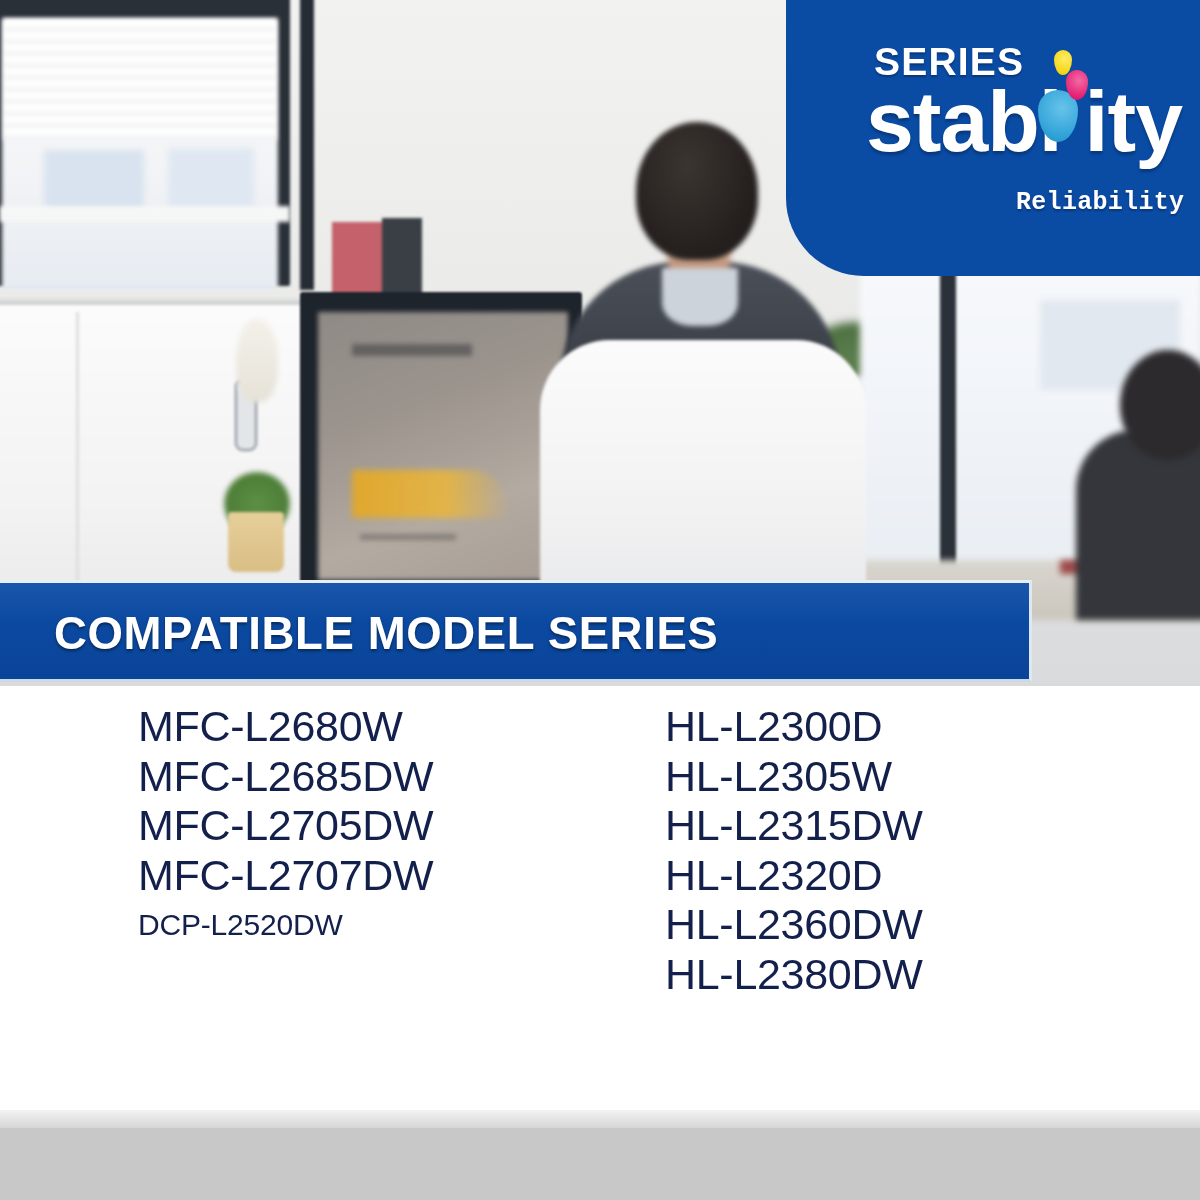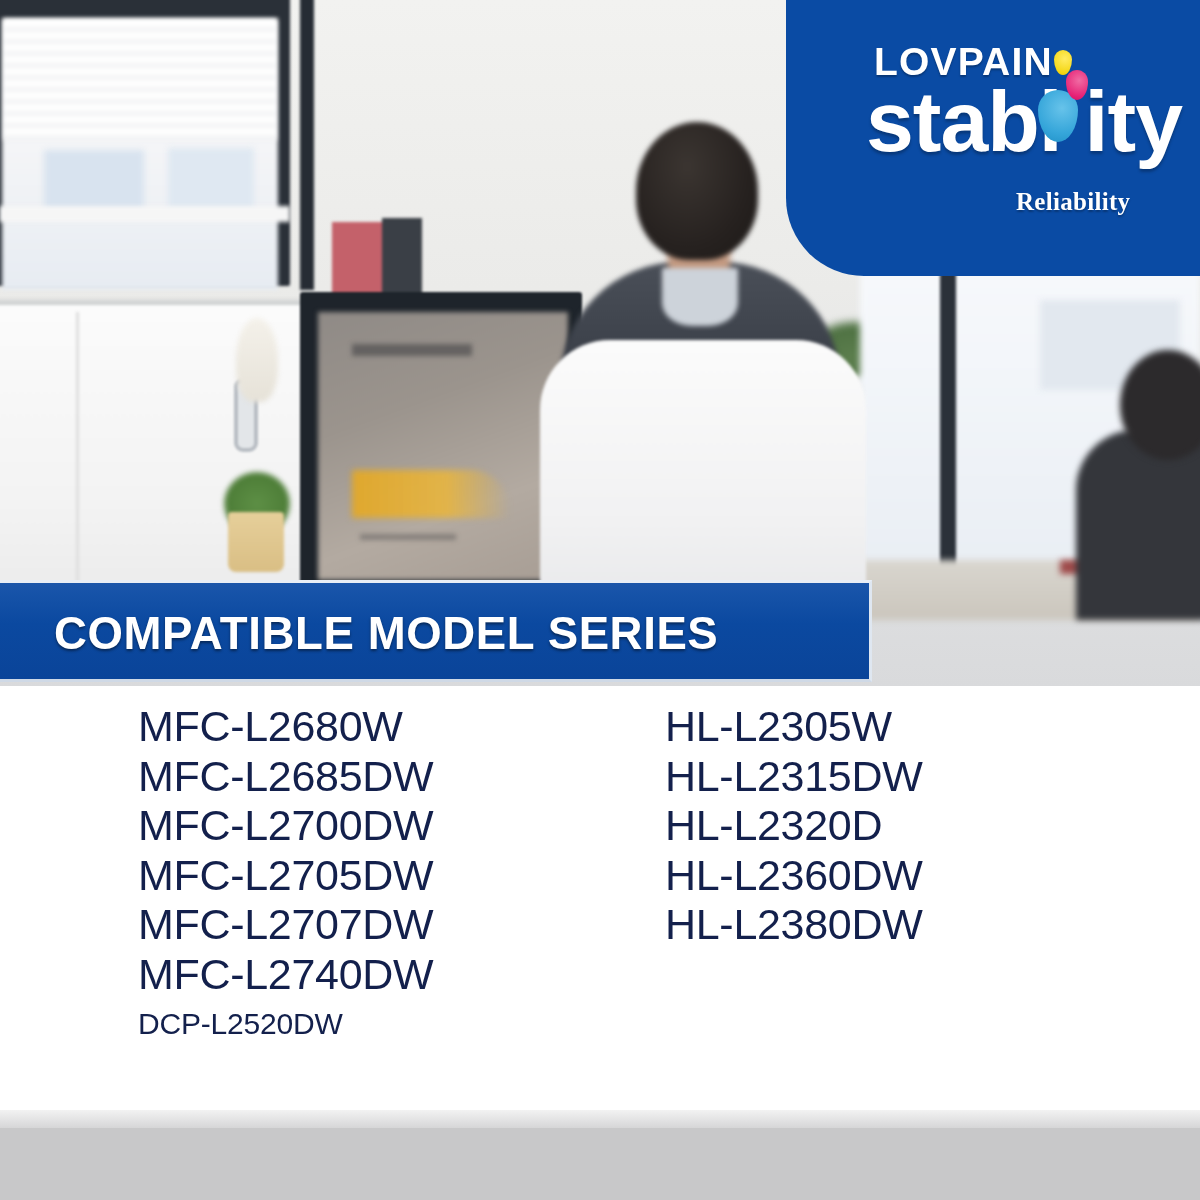--- a/index.html
+++ b/index.html
@@ -337,21 +337,21 @@
     font-family: "Liberation Sans", sans-serif;
   }
   .logo-reliability {
     position: absolute;
     left: 230px; top: 188px;
     font-size: 25px;
     font-weight: bold;
     color: #ffffff;
     letter-spacing: .3px;
     text-shadow: 0 2px 2px rgba(0,0,0,.28);
-    font-family: Liberation Serif, serif;
+    font-family: Liberation Mono, monospace;
   }
   
   .drops {
     position: absolute;
     left: 250px; top: 44px;
     width: 68px; height: 96px;
   }
   .drop {
     position: absolute;
     border-radius: 50% 50% 50% 50% / 62% 62% 38% 38%;
@@ -370,21 +370,21 @@
   .drop-yellow {
     left: 18px; top: 6px;
     width: 18px; height: 25px;
     background: radial-gradient(circle at 40% 65%, #ffec63 0%, #f5d716 70%, #e6c400 100%);
   }
 
   
   .banner {
     position: absolute;
     left: 0; top: 580px;
-    width: 872px;
+    width: 1032px;
     height: 102px;
     background: linear-gradient(180deg,#1a56ab 0%, #0b49a0 42%, #0a4499 100%);
     border-top: 3px solid #e8eef6;
     border-right: 3px solid #dfe7f1;
     border-bottom: 3px solid #cfd9e6;
     box-sizing: border-box;
   }
   .banner-title {
     position: absolute;
     left: 54px; top: 22px;
@@ -484,49 +484,48 @@
     <div class="person2-head"></div>
 
     <div class="shoulders"></div>
     <div class="neck"></div>
     <div class="collar"></div>
     <div class="head"></div>
     <div class="chair"></div>
   </div>
 
   <div class="logo-panel">
-    <div class="logo-lovpain">LOVPAIN</div>
+    <div class="logo-lovpain">SERIES</div>
 
     <div class="logo-stability">stabi  ity</div>
 
     <div class="drops">
       <div class="drop drop-cyan"></div>
       <div class="drop drop-magenta"></div>
       <div class="drop drop-yellow"></div>
     </div>
 
     <div class="logo-reliability">Reliability</div>
   </div>
 
   <div class="banner">
     <div class="banner-title">COMPATIBLE MODEL SERIES</div>
   </div>
 
   <div class="models">
     <div class="col col-left">
       <div class="model-item">MFC-L2680W</div>
       <div class="model-item">MFC-L2685DW</div>
-      <div class="model-item">MFC-L2700DW</div>
       <div class="model-item">MFC-L2705DW</div>
       <div class="model-item">MFC-L2707DW</div>
-      <div class="model-item">MFC-L2740DW</div>
       <div class="model-item last">DCP-L2520DW</div>
     </div>
 
     <div class="col col-right">
+      <div class="model-item">HL-L2300D</div>
       <div class="model-item">HL-L2305W</div>
       <div class="model-item">HL-L2315DW</div>
       <div class="model-item">HL-L2320D</div>
       <div class="model-item">HL-L2360DW</div>
       <div class="model-item">HL-L2380DW</div>
     </div>
   </div>
 
   <div class="bottom-edge"></div>
   <div class="bottom-band"></div>

